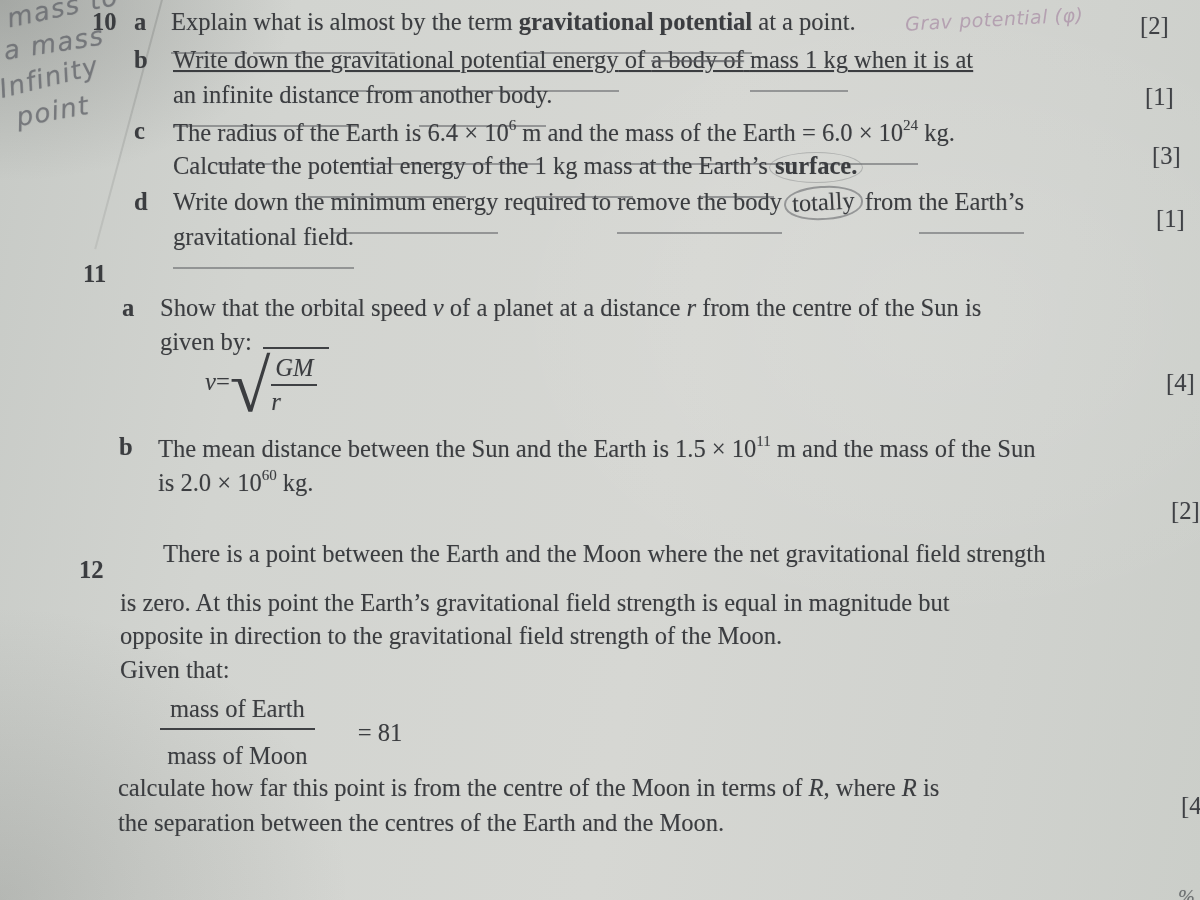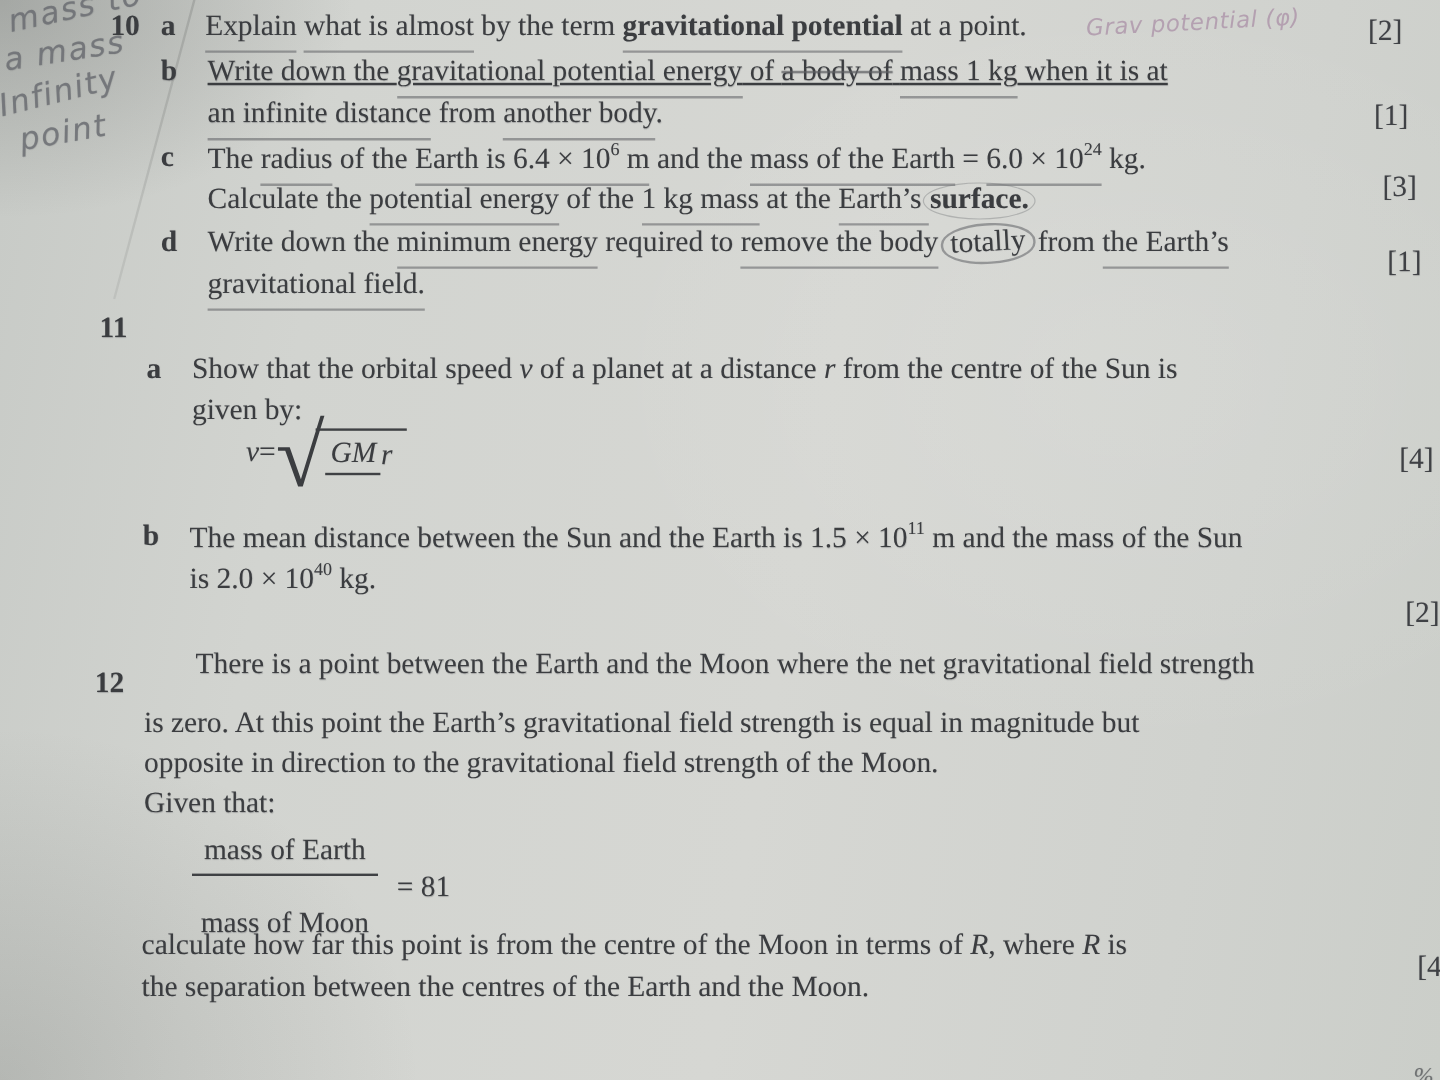--- a/index.html
+++ b/index.html
@@ -11,21 +11,21 @@
       radial-gradient(ellipse 500px 420px at 0% 100%, rgba(85,88,84,0.20), transparent 70%),
       radial-gradient(ellipse 700px 500px at 78% 35%, rgba(255,255,255,0.10), transparent 65%),
       linear-gradient(100deg, #c7cac6 0%, #d2d4d0 22%, #d6d7d3 55%, #d0d2ce 82%, #cbcec9 100%);
     font-family:"Liberation Serif","DejaVu Serif",serif;
     font-size:24.5px; color:#3b3d40;
     text-shadow:0.3px 0.3px 0.7px rgba(70,70,75,0.30);
   }
   .abs { position:absolute; white-space:nowrap; }
   .b { font-weight:bold; }
   .it { font-style:italic; }
-  .ul { border-bottom:2.2px solid rgba(95,97,100,0.55); padding-bottom:7px; }
+  .ul { border-bottom:2.2px solid rgba(95,97,100,0.55); padding-bottom:17px; }
   .st { text-decoration:line-through; text-decoration-color:rgba(95,97,100,0.60); text-decoration-thickness:2px; }
   .circle {
     display:inline-block; border:2px solid rgba(108,110,113,0.62); border-radius:48%;
     padding:1px 6px 3px; margin:-3px -4px; line-height:1.05; transform:rotate(-3deg);
   }
   .oval {
     display:inline-block; border:1.8px solid rgba(118,120,123,0.40); border-radius:50%;
     padding:0 5px 2px; margin:0 -5px; line-height:1.1;font-weight:bold;
   }
   .sup { font-size:15px; vertical-align:11px; }
@@ -40,27 +40,27 @@
     transform:rotate(-3deg); text-shadow:none;
   }
   .crease {
     position:absolute; left:162px; top:-4px; width:1.6px; height:262px;
     background:linear-gradient(to bottom, rgba(110,112,110,0.30), rgba(120,122,120,0.16));
     transform:rotate(15deg); transform-origin:top center;
   }
   .formula { display:flex; align-items:center; }
   .radical { font-size:74px; font-weight:400; line-height:0.8; transform:translateY(5px); margin-right:-7px; text-shadow:none; }
   .radicand { display:inline-block; border-top:2.4px solid #3f4144; padding:5px 12px 0 8px; }
-  .frac { display:inline-flex; flex-direction:row; align-items:flex-start; }
+  .frac { display:inline-flex; flex-direction:column; align-items:flex-start; }
   .fnum { border-bottom:2px solid #3f4144; padding:0 4px 2px; }
   .fden { padding-top:2px; }
   .bigfrac-wrap { display:flex; align-items:center; }
   .bigfrac { display:inline-flex; flex-direction:column; align-items:center; }
   .bf-num { padding:0 10px 5px; border-bottom:2.2px solid #3f4144; }
-  .bf-den { padding-top:12px;margin-top:14px; }
+  .bf-den { padding-top:12px; }
   .bf-rhs { margin-left:16px; }
   .corner { color:rgba(90,92,95,0.75); font-size:20px; font-style:italic; }
 </style>
 </head>
 <body>
 
 <div class="page">
 
   <div class="crease"></div>
 
@@ -97,29 +97,29 @@
       <span> = </span>
       <span class="radical">√</span>
       <span class="radicand"><span class="frac">
           <span class="fnum it">GM</span>
           <span class="fden it">r</span>
         </span></span>
     </div>
 
   <div class="abs b" style="left:119px;top:433px;">b</div>
   <div class="abs" style="left:158px;top:433px;"><span>The mean distance between the Sun and the Earth is 1.5 × 10</span><span class="sup">11</span><span> m and the mass of the Sun</span></div>
-  <div class="abs" style="left:158px;top:467px;"><span>is 2.0 × 10</span><span class="sup">40</span><span> kg.</span></div>
+  <div class="abs" style="left:158px;top:467px;"><span>is 2.0 × 10</span><span class="sup">60</span><span> kg.</span></div>
 
   <div class="abs b" style="left:79px;top:556px;">12</div>
   <div class="abs" style="left:120px;top:540px;margin-left:43px;">There is a point between the Earth and the Moon where the net gravitational field strength</div>
   <div class="abs" style="left:120px;top:589px;">is zero. At this point the Earth’s gravitational field strength is equal in magnitude but</div>
   <div class="abs" style="left:120px;top:622px;">opposite in direction to the gravitational field strength of the Moon.</div>
   <div class="abs" style="left:120px;top:656px;">Given that:</div>
 
-  <div class="abs bigfrac-wrap" style="left:160px;top:695px;">
+  <div class="abs bigfrac-wrap" style="left:160px;top:695px;gap:27px;">
       <span class="bigfrac">
         <span class="bf-num">mass of Earth</span>
         <span class="bf-den">mass of Moon</span>
       </span>
       <span class="bf-rhs">= 81</span>
     </div>
 
   <div class="abs" style="left:118px;top:809px;">the separation between the centres of the Earth and the Moon.</div>
   <div class="abs" style="left:118px;top:774px;"><span>calculate how far this point is from the centre of the Moon in terms of </span><span class="it">R</span><span>, where </span><span class="it">R</span><span> is</span></div>
 

